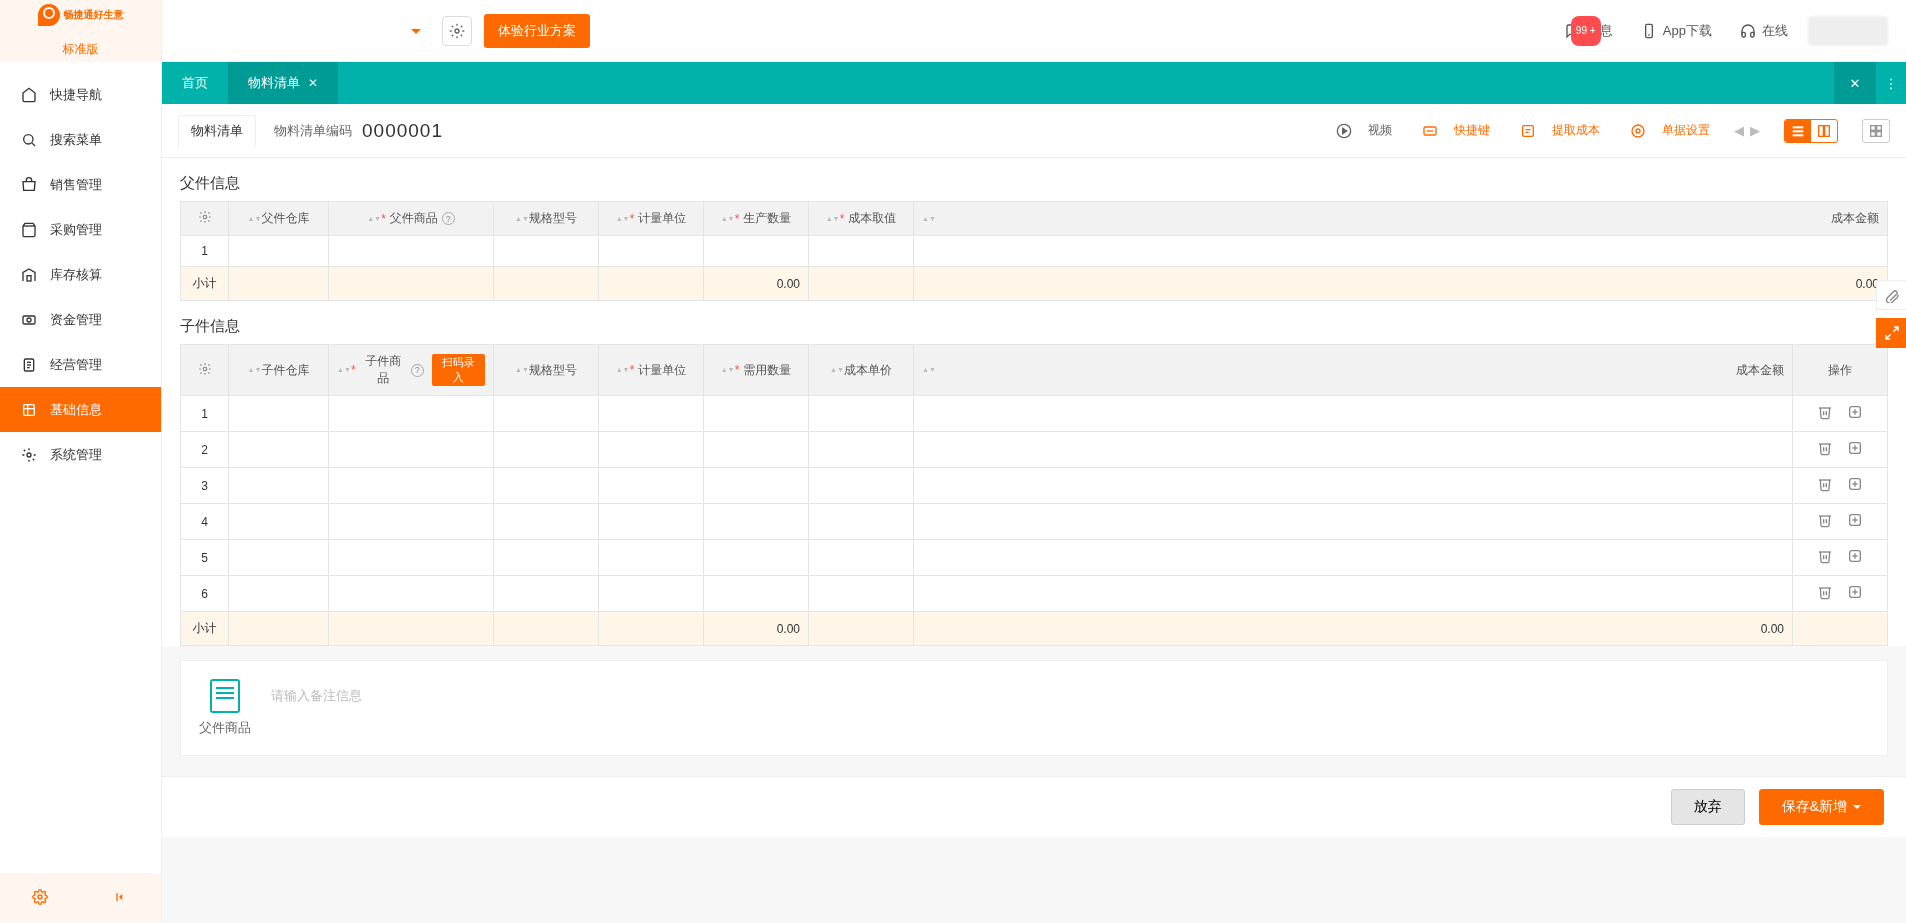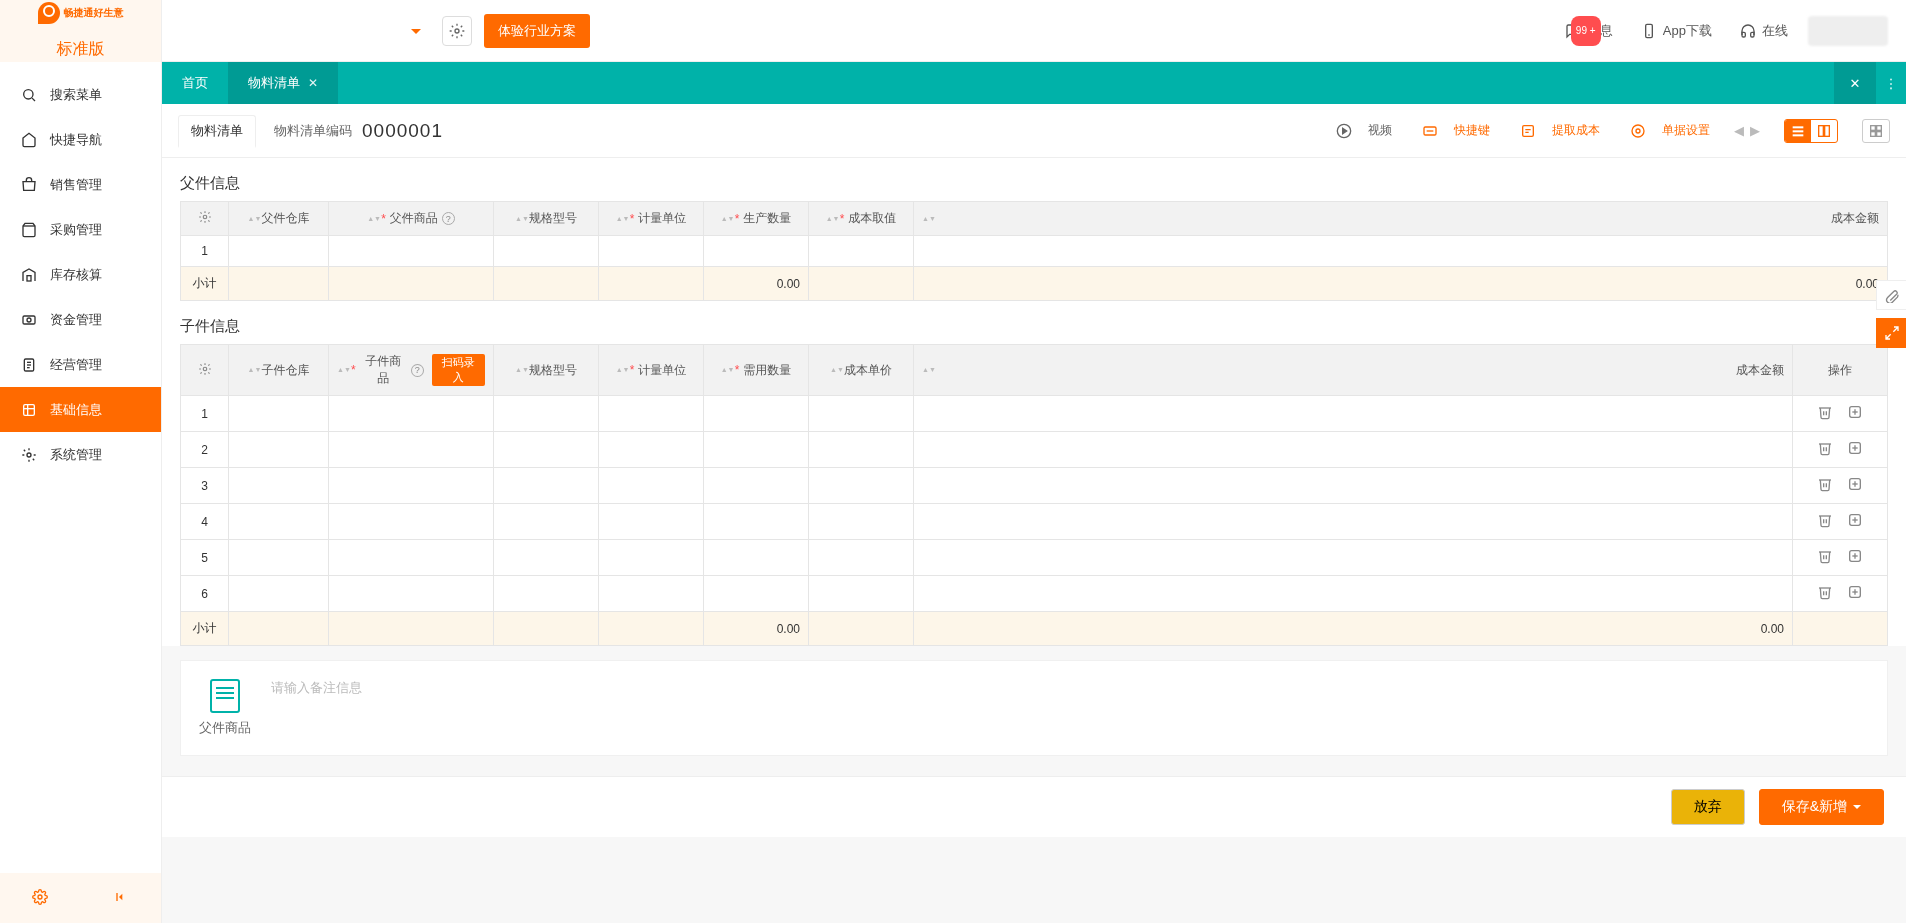--- a/index.html
+++ b/index.html
@@ -6,21 +6,21 @@
 body { font-family: "Microsoft YaHei", -apple-system, sans-serif; font-size: 13px; color: #333; background: #fff; overflow: hidden; }
 .app { display: flex; height: 100vh; }
 
 
 .sidebar { width: 162px; background: #fff; border-right: 1px solid #eee; display: flex; flex-direction: column; }
 .logo-area { height: 62px; background: #fff7ef; display: flex; flex-direction: column; align-items: center; justify-content: center; }
 .logo-row { display: flex; align-items: center; gap: 4px; }
 .logo-b { width: 22px; height: 22px; background: #ff6a00; border-radius: 50% 50% 50% 0; position: relative; }
 .logo-b::after { content:""; position:absolute; top:3px; left:5px; width:8px; height:8px; border:2px solid #fff; border-radius:50%; }
 .logo-text { color: #ff6a00; font-weight: bold; font-size: 10px; }
-.logo-sub { color: #ff6a00; font-size: 16px; margin-top: 15px; }
+.logo-sub { color: #ff6a00; font-size: 12px; margin-top: 15px; }
 .nav { flex: 1; padding-top: 10px; }
 .nav-item { display: flex; align-items: center; gap: 12px; padding: 0 20px; height: 45px; cursor: pointer; color: #333; }
 .nav-item.active { background: #ff6a00; color: #fff; }
 .nav-item .ic { width: 18px; height: 18px; display:flex; align-items:center; justify-content:center; }
 .sidebar-footer { height: 50px; background: #fff7ef; display:flex; align-items:center; justify-content: space-around; color:#ff6a00; }
 
 
 .main { flex: 1; display: flex; flex-direction: column; min-width: 0; }
 .topbar { height: 62px; display: flex; align-items: center; padding: 0 18px; gap: 12px; border-bottom: 1px solid #eee; }
 .org-sel { width: 250px; height: 34px; border: 1px solid transparent; display:flex; align-items:center; justify-content: space-between; padding: 0 24px 0 12px; color:#666; position: relative; }
@@ -74,26 +74,26 @@
 .num-cell { text-align:right; font-weight:600; }
 .op-col { text-align:center; }
 .row-op { display:flex; gap:14px; justify-content:center; color:#888; }
 .row-op .ic { cursor:pointer; }
 
 
 .remarks { background:#fff; margin:14px 18px 0; padding:18px; display:flex; gap:20px; align-items:flex-start; border:1px solid #f0f0f0;}
 .remarks-label { display:flex; flex-direction:column; align-items:center; gap:6px; color:#666; }
 .notebook-ic { width:30px; height:34px; border:2px solid #00b2a9; border-radius:3px; position:relative; }
 .notebook-ic::before{content:"";position:absolute;top:6px;left:4px;right:4px;height:2px;background:#00b2a9; box-shadow:0 5px 0 #00b2a9, 0 10px 0 #00b2a9;}
-.remarks textarea { flex:1; border:none; resize:none; height:50px; outline:none; font-size:13px; font-family:inherit; color:#333;}
+.remarks textarea { flex:1; border:none; resize:none; height:50px; outline:none; font-size:13px; font-family:inherit; color:#333;margin-top:8px;}
 .remarks textarea::placeholder{color:#bbb;}
 
 
 .footer { background:#fff; border-top:1px solid #eee; padding:12px 22px; display:flex; justify-content:flex-end; gap:14px; margin-top:20px;}
-.btn { height:36px; padding:0 22px; border-radius:3px; cursor:pointer; font-size:14px; border:1px solid #ccc; background:#eab308; }
+.btn { height:36px; padding:0 22px; border-radius:3px; cursor:pointer; font-size:14px; border:1px solid #ccc; background:#e5e5e5; }
 .btn.primary { background:#ff6a00; border-color:#ff6a00; color:#fff; display:flex; align-items:center; gap:6px;}
 .btn.primary::after{content:"";border:4px solid transparent; border-top-color:#fff; margin-top:4px;}
 
 
 .float-right { position:fixed; right:0; top:280px; display:flex; flex-direction:column; gap:8px; }
 .float-btn { width:30px; height:30px; background:#fff; border:1px solid #eee; border-right:none; display:flex;align-items:center;justify-content:center; color:#888; cursor:pointer;}
 .float-btn.orange{ background:#ff6a00; color:#fff; border-color:#ff6a00;}
 
 svg { width:16px; height:16px; }
 th .gear { width:14px;height:14px; }
@@ -108,33 +108,33 @@
       <div class="logo-row">
         <span class="logo-b"></span>
         <span class="logo-text">畅捷通好生意</span>
       </div>
       <span class="logo-sub">标准版</span>
     </div>
     <nav class="nav" id="nav">
         <div class="nav-item">
           <span class="ic">
             <svg viewBox="0 0 24 24" fill="none" stroke="currentColor" stroke-width="2">
+              <path d="M3 9l9-7 9 7v11a2 2 0 0 1-2 2H5a2 2 0 0 1-2-2z"></path>
+            </svg>
+          </span>
+          <span>快捷导航</span>
+        </div>
+        <div class="nav-item">
+          <span class="ic">
+            <svg viewBox="0 0 24 24" fill="none" stroke="currentColor" stroke-width="2">
               <circle cx="11" cy="11" r="7"></circle>
               <line x1="21" y1="21" x2="16.65" y2="16.65"></line>
             </svg>
           </span>
           <span>搜索菜单</span>
-        </div>
-        <div class="nav-item">
-          <span class="ic">
-            <svg viewBox="0 0 24 24" fill="none" stroke="currentColor" stroke-width="2">
-              <path d="M3 9l9-7 9 7v11a2 2 0 0 1-2 2H5a2 2 0 0 1-2-2z"></path>
-            </svg>
-          </span>
-          <span>快捷导航</span>
         </div>
         <div class="nav-item">
           <span class="ic">
             <svg viewBox="0 0 24 24" fill="none" stroke="currentColor" stroke-width="2">
               <path d="M3 7h18l-1 13H4z"></path>
               <path d="M8 7V5a4 4 0 0 1 8 0v2"></path>
             </svg>
           </span>
           <span>销售管理</span>
         </div>

